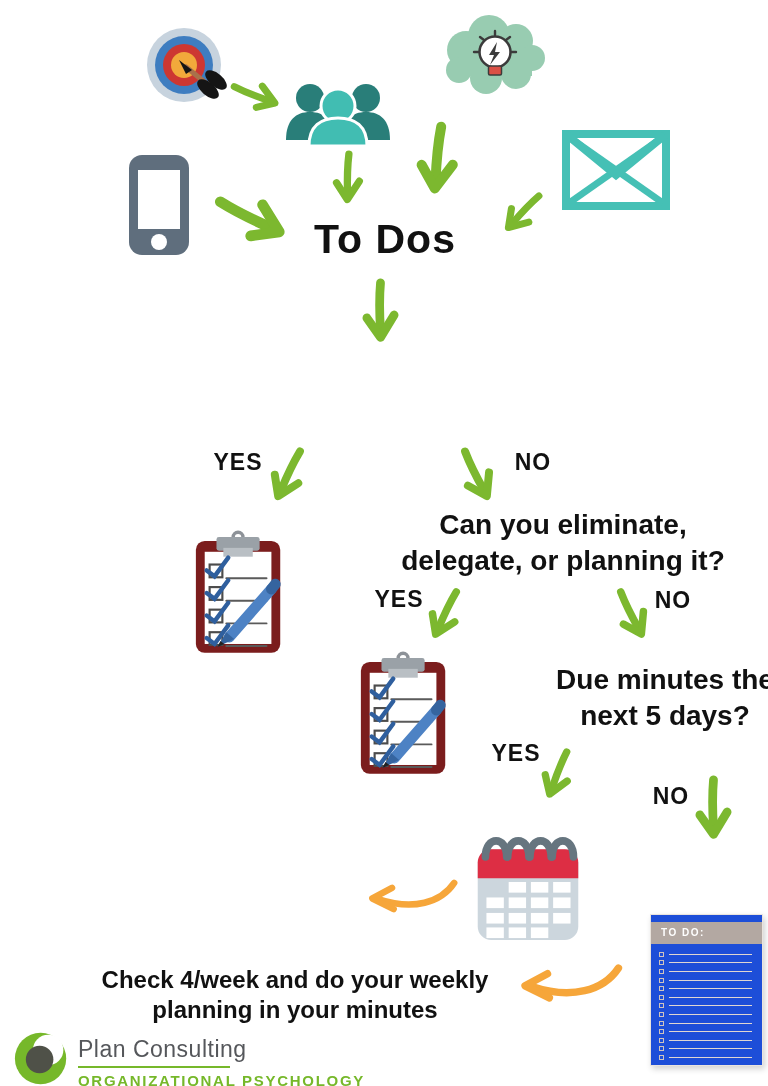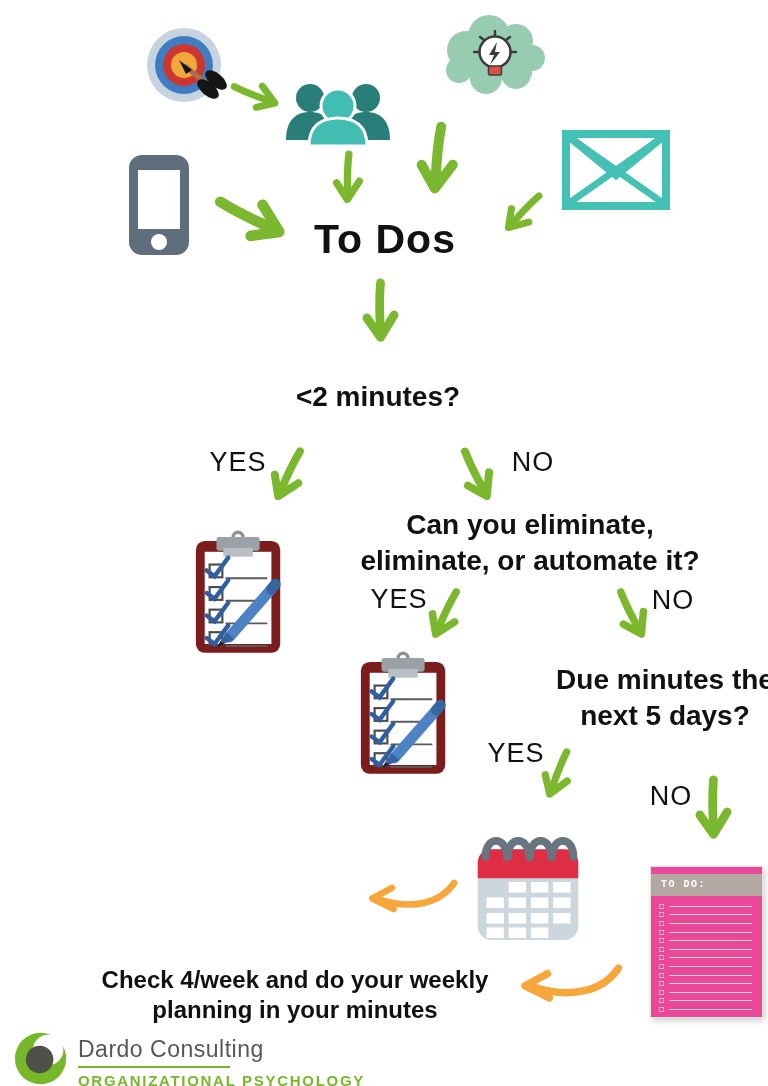--- a/index.html
+++ b/index.html
@@ -2,26 +2,26 @@
 <html><head>
 <meta charset="utf-8">
 <style>
   html,body{margin:0;padding:0;background:#fff;}
   .canvas{position:relative;width:768px;height:1086px;background:#ffffff;overflow:hidden;
           font-family:"Liberation Sans",sans-serif;color:#111;}
   .abs{position:absolute;}
   .ctr{position:absolute;transform:translate(-50%,-50%);text-align:center;white-space:nowrap;}
   .title{font-size:41px;font-weight:bold;letter-spacing:1px;}
   .q{font-size:28px;font-weight:bold;line-height:36px;}
-  .yn{font-size:27px;font-weight:normal;letter-spacing:1px;}
+  .yn{font-size:23px;font-weight:bold;letter-spacing:1px;}
   .note{font-size:24px;font-weight:bold;line-height:30px;}
   .arrow{position:absolute;overflow:visible;}
   
-  .notepad{position:absolute;left:650px;top:866px;width:113px;height:152px;background:#ec4899;
-           border:1px solid #eae4de;box-shadow:2px 3px 6px rgba(0,0,0,.18);box-sizing:border-box;font-family:Liberation Mono, monospace;}
+  .notepad{position:absolute;left:650px;top:914px;width:113px;height:152px;background:#1d4ed8;
+           border:1px solid #eae4de;box-shadow:2px 3px 6px rgba(0,0,0,.18);box-sizing:border-box;}
   .np-header{margin-top:7px;height:22px;background:#b3a8a2;color:#fff;font-size:10px;font-weight:bold;
              letter-spacing:1.5px;line-height:22px;padding-left:10px;}
   .np-rows{padding:6px 10px 0 8px;}
   .np-row{display:flex;align-items:center;height:8.6px;}
   .np-box{width:5px;height:5px;border:1px solid #cfc3bd;margin-right:5px;box-sizing:border-box;}
   .np-line{flex:1;height:1px;background:#e0d7d1;}
   
   .logo-text{position:absolute;left:78px;top:1036px;}
   .logo-title{font-size:23px;color:#55575b;letter-spacing:.5px;}
   .logo-divider{height:2px;background:#76b82a;margin:3px 0 4px;width:152px;}
@@ -129,21 +129,20 @@
   <svg class="arrow" style="left:228px;top:175px;width:52px;height:88px;transform:rotate(-63deg)">
       <use href="#g-arrow"></use>
     </svg>
 
   <div class="ctr title" style="left:385px;top:239px">To Dos</div>
 
   <svg class="arrow" style="left:359px;top:278px;width:43px;height:72px">
       <use href="#g-arrow"></use>
     </svg>
 
-  <div class="ctr q" style="left:378px;top:397px">&lt;2 minutes?</div>
 
   <div class="ctr yn" style="left:238px;top:462px">YES</div>
   <svg class="arrow" style="left:268px;top:444px;width:39px;height:66px;transform:rotate(26deg)">
       <use href="#g-arrow"></use>
     </svg>
   <div class="ctr yn" style="left:533px;top:462px">NO</div>
   <svg class="arrow" style="left:458px;top:444px;width:39px;height:66px;transform:rotate(-26deg)">
       <use href="#g-arrow"></use>
     </svg>
 
@@ -168,23 +167,23 @@
       <line x1="37" y1="121" x2="78" y2="121" stroke="#5a5a5a" stroke-width="2"></line>
     </g>
     <g>
       <line x1="40" y1="112" x2="83" y2="63" stroke="#4d82c4" stroke-width="11" stroke-linecap="round"></line>
       <line x1="83" y1="63" x2="87" y2="58" stroke="#35649f" stroke-width="11" stroke-linecap="round"></line>
       <path d="M37 107 L28 122 L45 114 Z" fill="#35649f"></path>
       <path d="M31 116 L28 122 L35 119 Z" fill="#222222"></path>
     </g>
   </svg>
 
-  <div class="ctr q" style="left:530px;top:543px">
+  <div class="ctr q" style="left:563px;top:543px">
     <div>Can you eliminate,</div>
-    <div>eliminate, or automate it?</div>
+    <div>delegate, or planning it?</div>
   </div>
 
   <div class="ctr yn" style="left:399px;top:599px">YES</div>
   <svg class="arrow" style="left:426px;top:585px;width:37px;height:62px;transform:rotate(26deg)">
       <use href="#g-arrow"></use>
     </svg>
   <div class="ctr yn" style="left:673px;top:600px">NO</div>
   <svg class="arrow" style="left:614px;top:585px;width:37px;height:62px;transform:rotate(-26deg)">
       <use href="#g-arrow"></use>
     </svg>
@@ -327,18 +326,18 @@
   <svg class="arrow" style="left:512px;top:958px;width:112px;height:50px">
       <use href="#o-arrow"></use>
     </svg>
 
   <svg class="abs" style="left:13px;top:1030px" width="57" height="57" viewBox="0 0 60 60">
     <circle cx="29" cy="30" r="27" fill="#76b82a"></circle>
     <circle cx="37" cy="21" r="16" fill="#ffffff"></circle>
     <circle cx="28" cy="31" r="14.5" fill="#4f5148"></circle>
   </svg>
   <div class="logo-text">
-    <div class="logo-title">Dardo Consulting</div>
+    <div class="logo-title">Plan Consulting</div>
     <div class="logo-divider"></div>
     <div class="logo-sub">ORGANIZATIONAL PSYCHOLOGY</div>
   </div>
 
 </div>
 
 </body></html>

